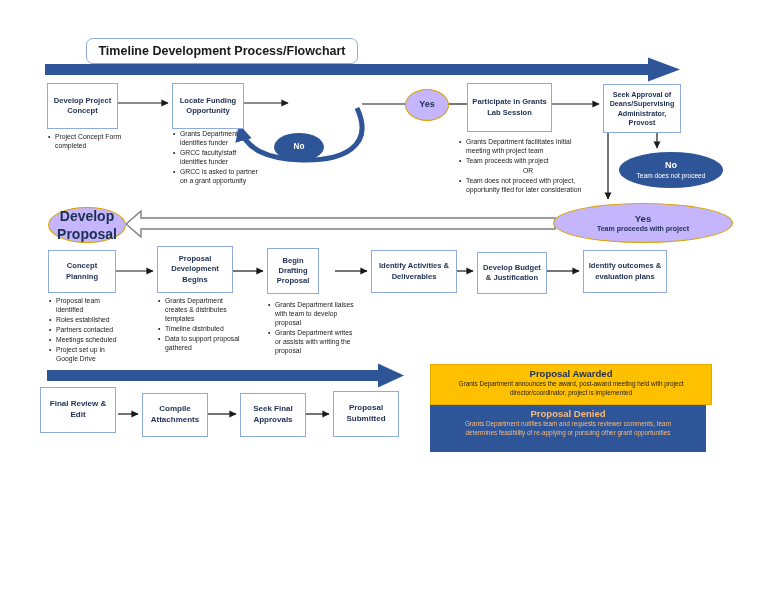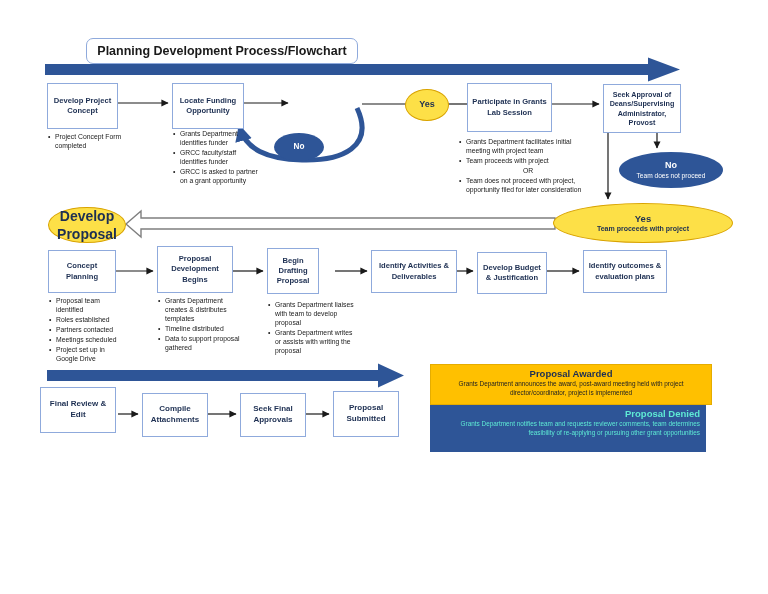--- a/index.html
+++ b/index.html
@@ -8,37 +8,37 @@
   .layer{position:absolute;left:0;top:0;width:768px;height:594px;}
   .abs{position:absolute;box-sizing:border-box;}
   .title-box{left:86px;top:38px;width:272px;height:26px;border:1.6px solid #8FAADC;
              border-radius:7px;background:#fff;display:flex;align-items:center;justify-content:center;}
   .title-box span{font-weight:bold;font-size:12.5px;color:#1a1a1a;}
   .box{background:#fff;border:1.4px solid #8FAADC;display:flex;align-items:center;
        justify-content:center;text-align:center;padding:1px 2px;}
   .lbl{font-weight:bold;font-size:7.6px;line-height:1.32;color:#1d2f52;}
   .oval{border-radius:50%;display:flex;flex-direction:column;align-items:center;
         justify-content:center;text-align:center;line-height:1.25;}
-  .oval.yellow{background:#fde047;border:1px solid #D9A300;color:#1d2f52;}
+  .oval.yellow{background:#c4b5fd;border:1px solid #D9A300;color:#1d2f52;}
   .oval.navy{background:#2E5597;color:#fff;}
   .oval .big{font-weight:bold;font-size:9px;}
   .oval .sub{font-size:6.6px;}
   .oval .sub.b{font-weight:bold;font-size:7px;}
   ul.bullets{position:absolute;margin:0;padding:0;list-style:none;font-size:6.8px;
              line-height:1.32;color:#1a1a1a;}
   ul.bullets li{position:relative;padding-left:8px;margin:0 0 1px 0;}
   ul.bullets li::before{content:"\2022";position:absolute;left:1px;top:0;}
   ul.bullets li.or{text-align:center;}
   ul.bullets li.or::before{content:"";}
-  .outcome{padding:3px 6px;text-align:center;}
+  .outcome{padding:3px 24px;text-align:center;}
   .outcome .hd{font-weight:bold;font-size:9.5px;margin-bottom:1px;}
   .outcome .tx{font-size:6.4px;line-height:1.35;}
   .awarded{background:#FFC000;border:1px solid #E5AC00;color:#1d2f52;}
   .awarded .tx{color:#222;}
-  .denied{background:#2E5597;color:#5eead4;text-align:right;}
+  .denied{background:#2E5597;color:#fdba74;}
 </style>
 </head>
 <body>
 
 <div class="canvas">
 
   <svg class="layer" viewBox="0 0 768 594">
     <defs>
       <marker id="ah" markerWidth="7" markerHeight="7" refX="5.5" refY="3.5" orient="auto">
         <path d="M0,0.6 L6,3.5 L0,6.4 Z" fill="#1a1a1a"></path>
@@ -76,21 +76,21 @@
     <line x1="335" y1="271" x2="367" y2="271" stroke="#1a1a1a" stroke-width="1.2" marker-end="url(#ah)"></line>
     <line x1="457" y1="271" x2="473" y2="271" stroke="#1a1a1a" stroke-width="1.2" marker-end="url(#ah)"></line>
     <line x1="547" y1="271" x2="579" y2="271" stroke="#1a1a1a" stroke-width="1.2" marker-end="url(#ah)"></line>
 
     <line x1="118" y1="414" x2="138" y2="414" stroke="#1a1a1a" stroke-width="1.2" marker-end="url(#ah)"></line>
     <line x1="208" y1="414" x2="236" y2="414" stroke="#1a1a1a" stroke-width="1.2" marker-end="url(#ah)"></line>
     <line x1="306" y1="414" x2="329" y2="414" stroke="#1a1a1a" stroke-width="1.2" marker-end="url(#ah)"></line>
   </svg>
 
   <div class="abs title-box">
-    <span>Planning Development Process/Flowchart</span>
+    <span>Timeline Development Process/Flowchart</span>
   </div>
 
   <div class="abs box" style="left:47px;top:83px;width:71px;height:46px">
     <span class="lbl">Develop Project Concept</span>
     </div>
   <div class="abs box" style="left:172px;top:83px;width:72px;height:46px">
     <span class="lbl">Locate Funding Opportunity</span>
     </div>
   <div class="abs box" style="left:467px;top:83px;width:85px;height:49px">
     <span class="lbl">Participate in Grants Lab Session</span>

